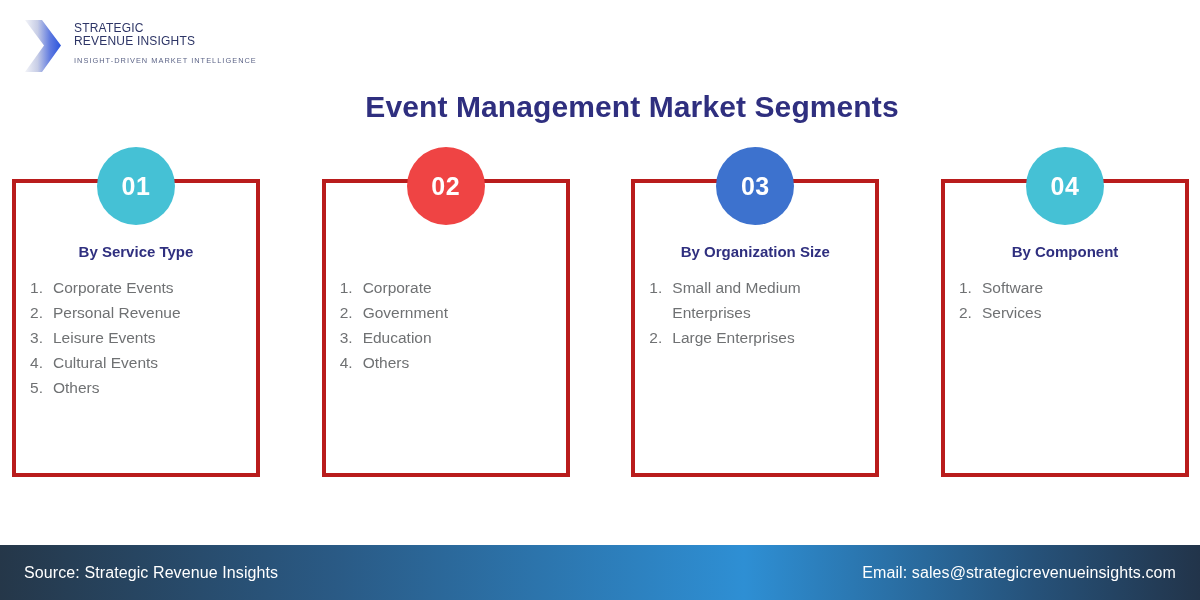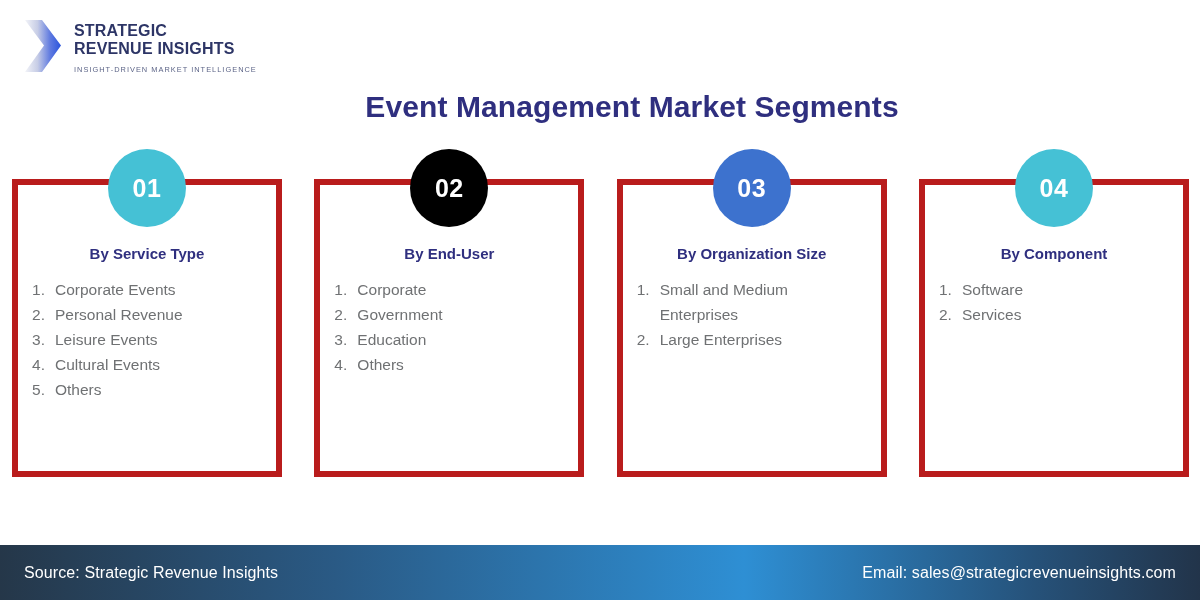--- a/index.html
+++ b/index.html
@@ -28,22 +28,22 @@
     width: 42px;
     height: 56px;
     flex: 0 0 42px;
     margin-right: 10px;
     position: relative;
   }
   .brand-text {
     padding-top: 4px;
   }
   .brand-name {
-    font-size: 16px;
-    font-weight: 700;
+    font-size: 12px;
+    font-weight: 400;
     line-height: 1.12;
     letter-spacing: 0.2px;
     color: #2d3566;
     white-space: pre-line;
   }
   .brand-tagline {
     margin-top: 7px;
     font-size: 7.4px;
     letter-spacing: 1.02px;
     color: #5c6487;
@@ -70,24 +70,24 @@
     position: absolute;
     top: 179px;
     left: 12px;
     width: 1177px;
     height: 298px;
     display: flex;
     justify-content: space-between;
   }
   .card {
     position: relative;
-    width: 270px;
+    width: 248px;
     height: 298px;
     box-sizing: border-box;
-    border: 6px solid #b91c1c;
+    border: 4px solid #b91c1c;
     background: #ffffff;
   }
   .badge {
     position: absolute;
     top: -36px;
     left: 50%;
     transform: translateX(-50%);
     width: 78px;
     height: 78px;
     border-radius: 50%;
@@ -196,24 +196,23 @@
     <ul class="card-list">
       <li>Corporate Events</li>
       <li>Personal Revenue</li>
       <li>Leisure Events</li>
       <li>Cultural Events</li>
       <li>Others</li>
     </ul>
   </div>
 
   <div class="card">
-    <div class="badge" style="background: #000000;">
+    <div class="badge" style="background: #ef4444;">
       <span>02</span>
     </div>
-    <div class="card-title">By End-User</div>
     <ul class="card-list">
       <li>Corporate</li>
       <li>Government</li>
       <li>Education</li>
       <li>Others</li>
     </ul>
   </div>
 
   <div class="card">
     <div class="badge" style="background: rgb(61, 114, 206);">

